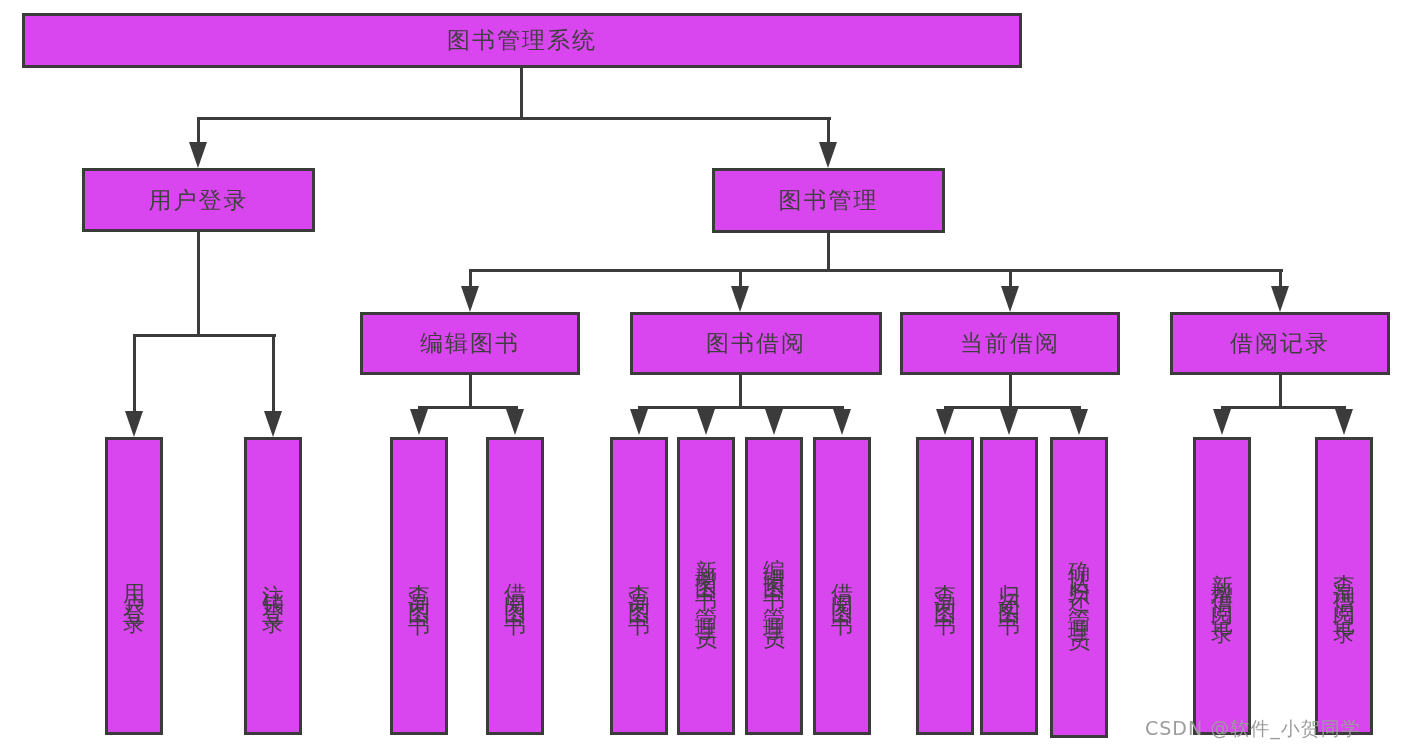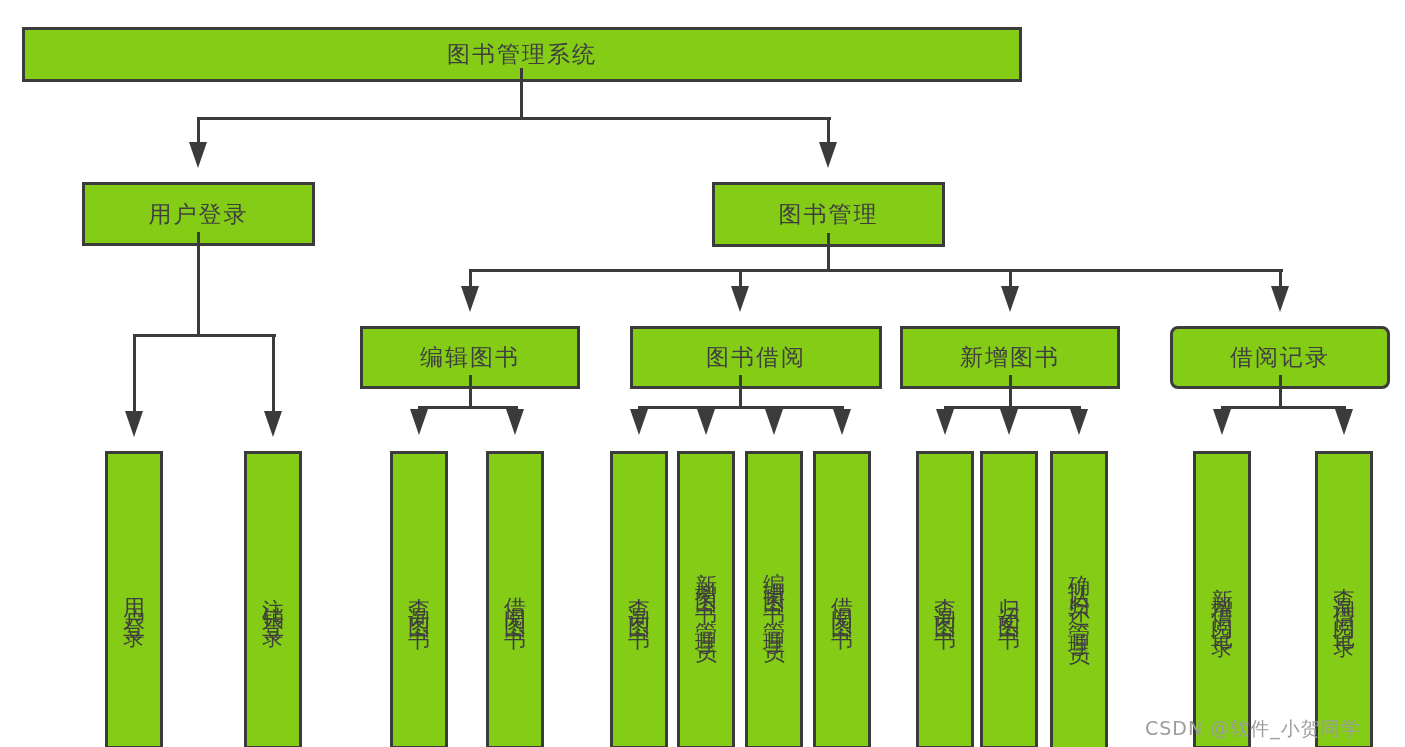--- a/index.html
+++ b/index.html
@@ -12,26 +12,25 @@
     width: 1405px;
     height: 747px;
     background: #ffffff;
     font-family: "DejaVu Sans", "Liberation Sans", sans-serif;
     overflow: hidden;
   }
   .box {
     position: absolute;
     box-sizing: border-box;
     border: 3px solid #3b3b3b;
-    background: #84cc16;
+    background: #d946ef;
     display: flex;
     align-items: center;
     justify-content: center;
     color: #3f3f3f;
-    margin-top: 14px;
   }
   .box.h {
     font-size: 23px;
     letter-spacing: 2px;
     white-space: nowrap;
   }
   .box.v {
     font-size: 22px;
   }
   .vtext {
@@ -105,23 +104,23 @@
   <div class="arw" style="left:1001px; top:286px;"></div>
   <div class="arw" style="left:1271px; top:286px;"></div>
 
   <div class="box h" style="left:360px; top:312px; width:220px; height:63px;">
     <span>编辑图书</span>
   </div>
   <div class="box h" style="left:630px; top:312px; width:252px; height:63px;">
     <span>图书借阅</span>
   </div>
   <div class="box h" style="left:900px; top:312px; width:220px; height:63px;">
-    <span>新增图书</span>
+    <span>当前借阅</span>
   </div>
-  <div class="box h" style="left:1170px; top:312px; width:220px; height:63px;border-radius:8px;">
+  <div class="box h" style="left:1170px; top:312px; width:220px; height:63px;">
     <span>借阅记录</span>
   </div>
 
   <div class="vl" style="left:469px; top:375px; height:34px;"></div>
   <div class="hl" style="left:418px; top:406px; width:100px;"></div>
   <div class="arw" style="left:410px; top:409px;"></div>
   <div class="arw" style="left:506px; top:409px;"></div>
 
   <div class="vl" style="left:739px; top:375px; height:34px;"></div>
   <div class="hl" style="left:638px; top:406px; width:206px;"></div>

